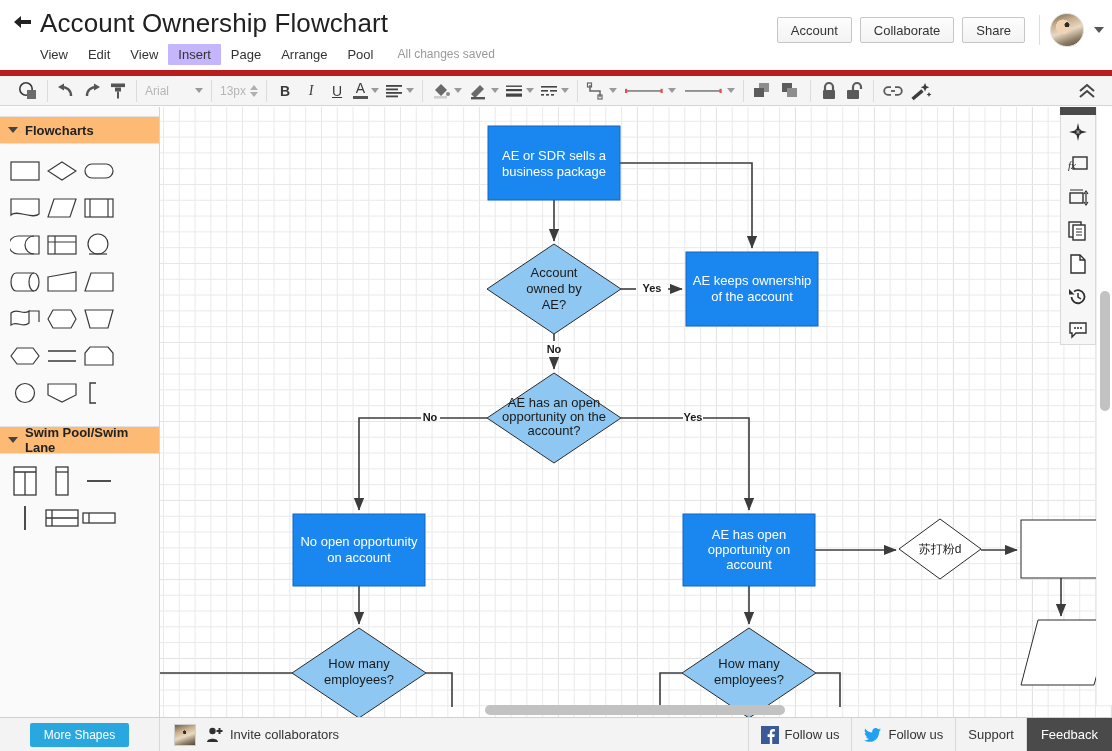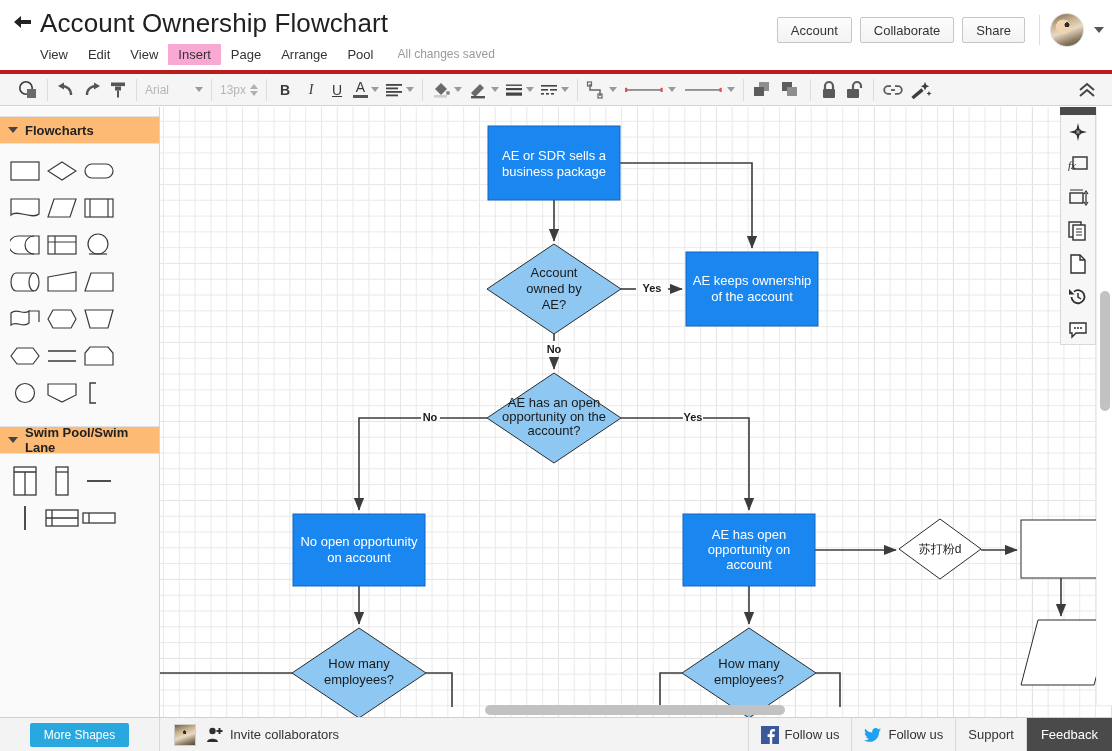--- a/index.html
+++ b/index.html
@@ -29,21 +29,21 @@
     letter-spacing: 0.1px; white-space: nowrap;
   }
   #menubar {
     position: absolute; left: 30px; top: 43px; height: 22px;
     display: flex; align-items: center;
   }
   .menu-item {
     font-size: 13px; color: #333; padding: 3px 10px;
     cursor: pointer; border-radius: 1px; white-space: nowrap;
   }
-  .menu-item.active { background: #f9a8d4; }
+  .menu-item.active { background: #c4b5fd; }
   #save-status {
     font-size: 12px; color: #9a9a9a; margin-left: 14px; white-space: nowrap;
   }
   #header-actions {
     position: absolute; right: 8px; top: 13px;
     display: flex; align-items: center;
   }
   .hdr-btn {
     height: 26px; padding: 0 13px; margin-left: 8px;
     border: 1px solid #c6c6c6; border-radius: 2px;
@@ -66,21 +66,21 @@
   #avatar-caret {
     margin-left: 10px; width: 0; height: 0;
     border-left: 5px solid transparent; border-right: 5px solid transparent;
     border-top: 6px solid #555; cursor: pointer;
   }
 
   
   #toolbar {
     position: absolute; left: 0; top: 70px; width: 1112px; height: 36px;
     background: #f5f5f5;
-    border-top: 4px solid #b91c1c; border-bottom: 1px solid #d4d4d4;
+    border-top: 6px solid #b91c1c; border-bottom: 1px solid #d4d4d4;
     display: flex; align-items: center;
   }
   .tb-sep { width: 1px; height: 22px; background: #dcdcdc; margin: 0 5px; flex: none; }
   .tb-btn {
     height: 26px; min-width: 26px; display: flex; align-items: center;
     justify-content: center; cursor: pointer; border-radius: 2px;
     padding: 0 3px; flex: none;
   }
   .tb-caret {
     width: 0; height: 0; margin-left: 3px;

